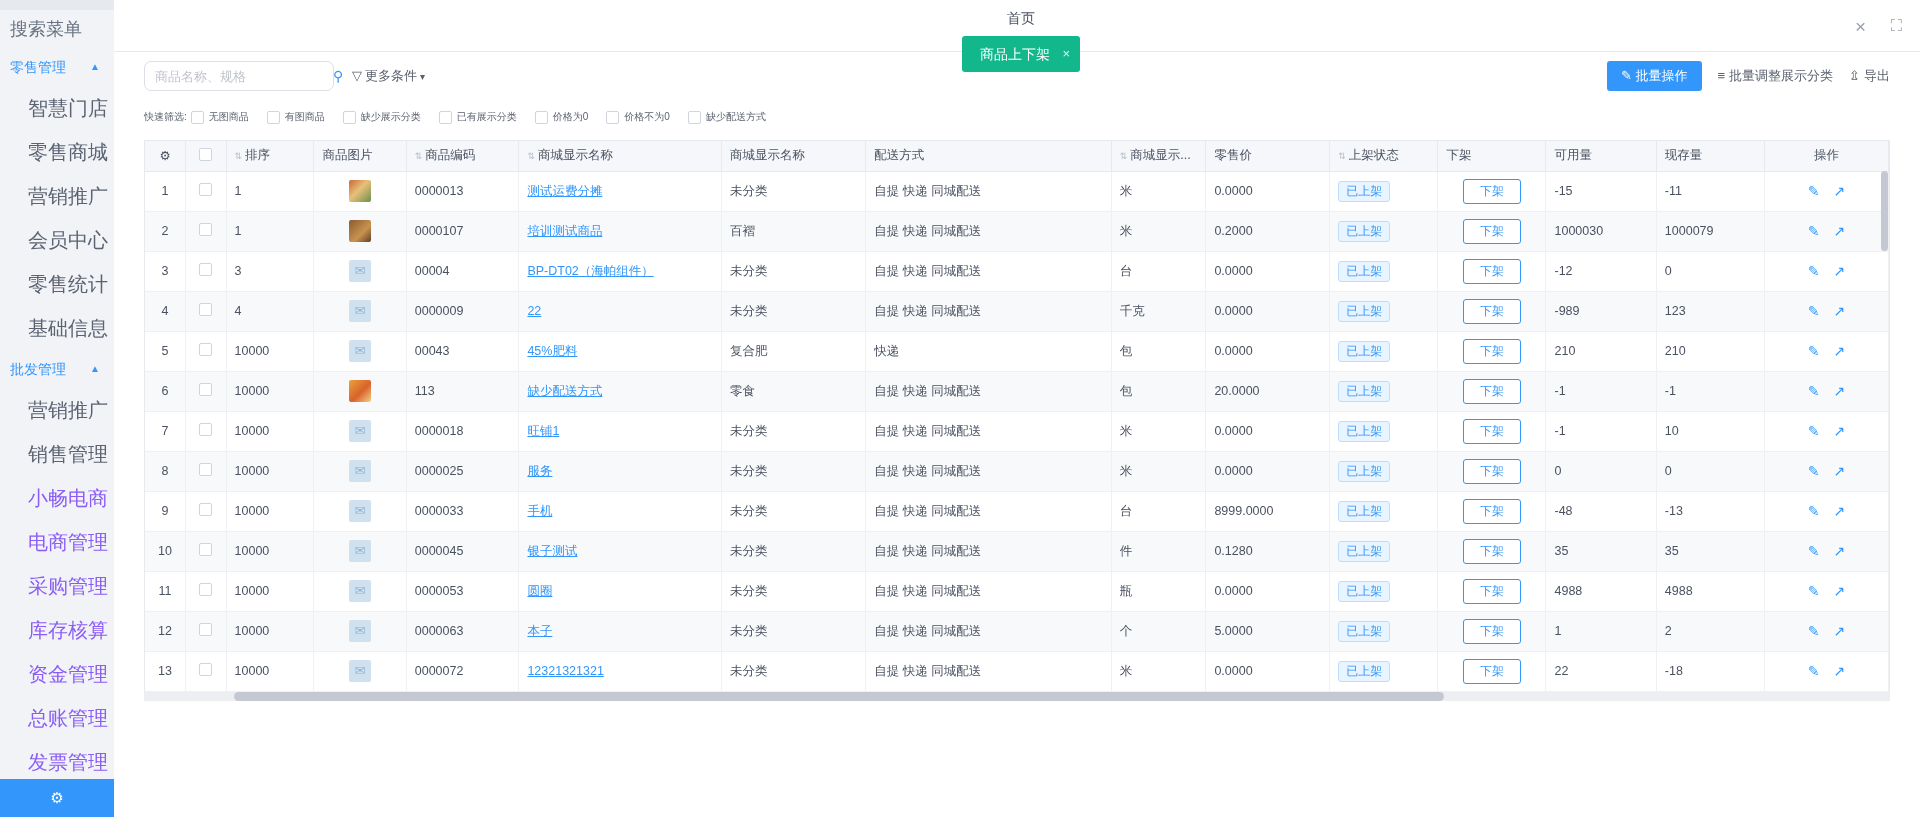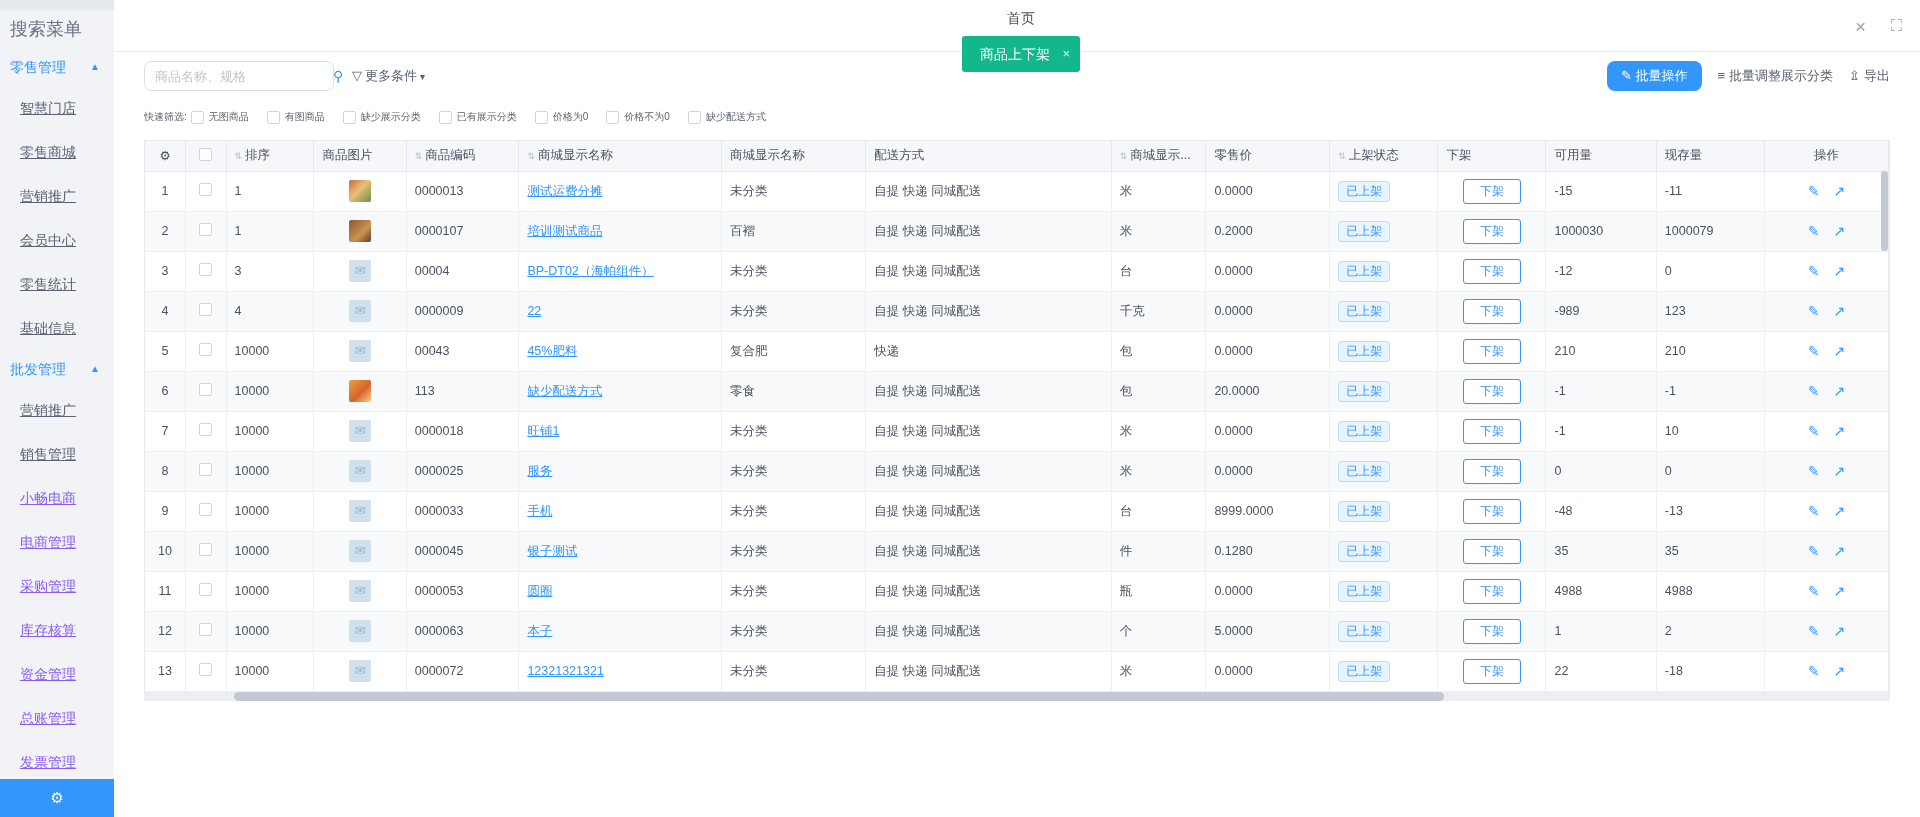--- a/index.html
+++ b/index.html
@@ -37,24 +37,23 @@
     font-size: 14px;
     color: #3296fa;
     position: relative;
   }
   .side-group .caret {
     position: absolute; right: 14px; top: 0;
     font-size: 10px; color: #3296fa;
   }
   .side-item {
     height: 44px; line-height: 44px;
-    padding-left: 20px;
-    font-size: 14px;
+    padding-left: 28px;
+    font-size: 20px;
     color: #5b6372;
-    text-decoration: underline;
   }
   .side-item.plain { color: #8b5cf6; }
   .side-bottom {
     position: absolute; bottom: 0; left: 0;
     width: 114px; height: 38px;
     background: #3296fa;
     color: #fff;
     text-align: center;
     line-height: 38px;
     font-size: 15px;
@@ -143,21 +142,21 @@
   .more-cond {
     margin-left: 18px;
     font-size: 13px; color: #5a616e;
   }
   .more-cond .fico { color: #5a616e; margin-right: 3px; }
   .more-cond .caret { font-size: 10px; margin-left: 3px; }
 
   .btn-group { position: absolute; right: 20px; top: 9px; display: flex; align-items: center; gap: 16px; }
   .btn-primary {
     background: #3296fa; color: #fff;
-    border-radius: 8px;
+    border-radius: 3px;
     height: 30px; line-height: 30px;
     padding: 0 14px; font-size: 13px;
   }
   .btn-text { font-size: 13px; color: #5a616e; }
   .btn-text .ico { margin-right: 4px; }
 
   
   .quickrow {
     height: 34px; display: flex; align-items: center;
     padding-left: 20px; font-size: 10px; color: #5a616e;

